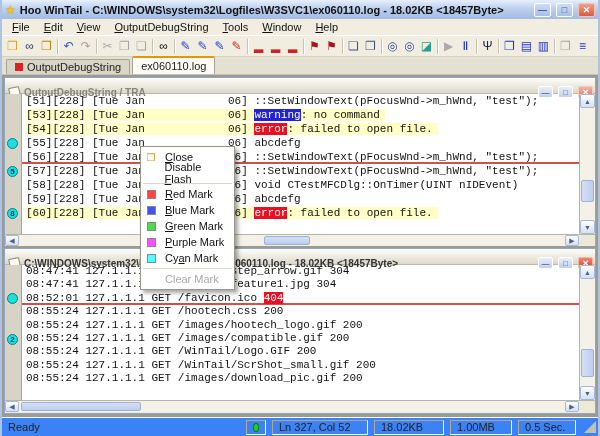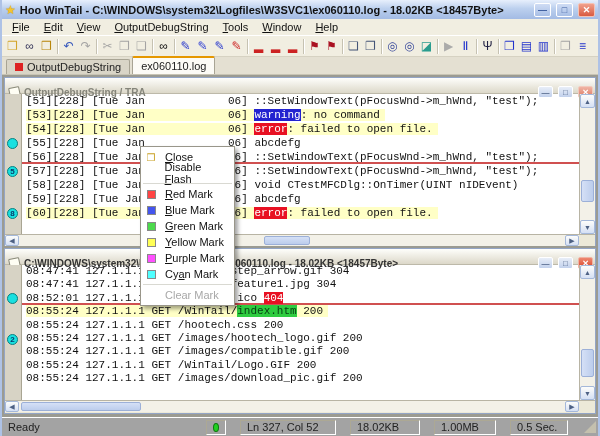--- a/index.html
+++ b/index.html
@@ -94,22 +94,22 @@
   
   #ctxmenu { position:absolute; left:138px; top:71px; width:95px; background:#fff; z-index:60;
              border:1px solid #99968a; box-shadow:3px 3px 4px rgba(0,0,0,.35); padding:2px 0; }
   .mi { height:16px; display:flex; align-items:center; gap:4px; font-size:11px; color:#111; padding-right:4px; }
   .mi .ic { width:20px; display:flex; align-items:center; justify-content:center; font-size:10px; }
   .mi.disabled { color:#a8a8a8; }
   .sq { width:9px; height:9px; border:1px solid #888; }
   .msep { height:1px; background:#d9d9d2; margin:2px 2px; }
 
   
-  #statusbar { height:19px; background:#a3a3a3; border-top:1px solid #fff; display:flex; align-items:center;
-               gap:14px; padding:8px 2px; font-size:11px; color:#222; }
+  #statusbar { height:19px; background:#3b82f6; border-top:1px solid #fff; display:flex; align-items:center;
+               gap:6px; padding:8px 2px; font-size:11px; color:#222; }
   .panel { height:15px; display:flex; align-items:center; padding:0 6px;
            border:1px solid; border-color:#aca894 #ffffff #ffffff #aca894; }
   .p-ready { flex:1; border:none; padding-left:4px; }
   .dot { width:9px; height:9px; border-radius:50%; background:#21d021; border:1px solid #0f7a0f; }
   .grip { width:0; height:0; border-left:12px solid transparent; border-bottom:12px solid #c4c0ae; margin-left:2px; }
   u { text-decoration:underline; }
 </style>
 </head>
 <body>
 
@@ -244,25 +244,25 @@
       </div>
       <div class="cbody">
         <div class="gutter" id="g2">
             <div class="mark" style="top: 28.3px;"></div>
             <div class="mark" style="top: 68.5px;">2</div>
           </div>
         <div class="lines" id="l2">
             <div class="row">08:47:41 127.1.1.1 GET /images/step_arrow.gif 304</div>
             <div class="row">08:47:41 127.1.1.1 GET /images/feature1.jpg 304</div>
             <div class="row redline">08:52:01 127.1.1.1 GET /favicon.ico <span class="kw-err">404</span></div>
-            <div class="row"><span class="hl">08:55:24 127.1.1.1 GET /WinTail/<span class="kw-ok">index.htm</span> 200</span></div>
             <div class="row">08:55:24 127.1.1.1 GET /hootech.css 200</div>
             <div class="row">08:55:24 127.1.1.1 GET /images/hootech_logo.gif 200</div>
             <div class="row">08:55:24 127.1.1.1 GET /images/compatible.gif 200</div>
             <div class="row">08:55:24 127.1.1.1 GET /WinTail/Logo.GIF 200</div>
+            <div class="row">08:55:24 127.1.1.1 GET /WinTail/ScrShot_small.gif 200</div>
             <div class="row">08:55:24 127.1.1.1 GET /images/download_pic.gif 200</div>
           </div>
         <div class="vsb">
           <span class="sb-btn">▲</span>
           <span class="vtrack">
             <span class="vthumb" style="top:70px;height:28px;"></span>
           </span>
           <span class="sb-btn">▼</span>
         </div>
       </div>
@@ -296,26 +296,20 @@
           <span class="ic">
             <span class="sq" style="background: rgb(68, 85, 238);"></span>
           </span>
           <span><u>B</u>lue Mark</span>
         </div>
         <div class="mi">
           <span class="ic">
             <span class="sq" style="background: rgb(76, 217, 76);"></span>
           </span>
           <span><u>G</u>reen Mark</span>
-        </div>
-        <div class="mi">
-          <span class="ic">
-            <span class="sq" style="background: rgb(255, 255, 85);"></span>
-          </span>
-          <span><u>Y</u>ellow Mark</span>
         </div>
         <div class="mi">
           <span class="ic">
             <span class="sq" style="background: rgb(255, 79, 255);"></span>
           </span>
           <span><u>P</u>urple Mark</span>
         </div>
         <div class="mi">
           <span class="ic">
             <span class="sq" style="background: rgb(79, 255, 255);"></span>

